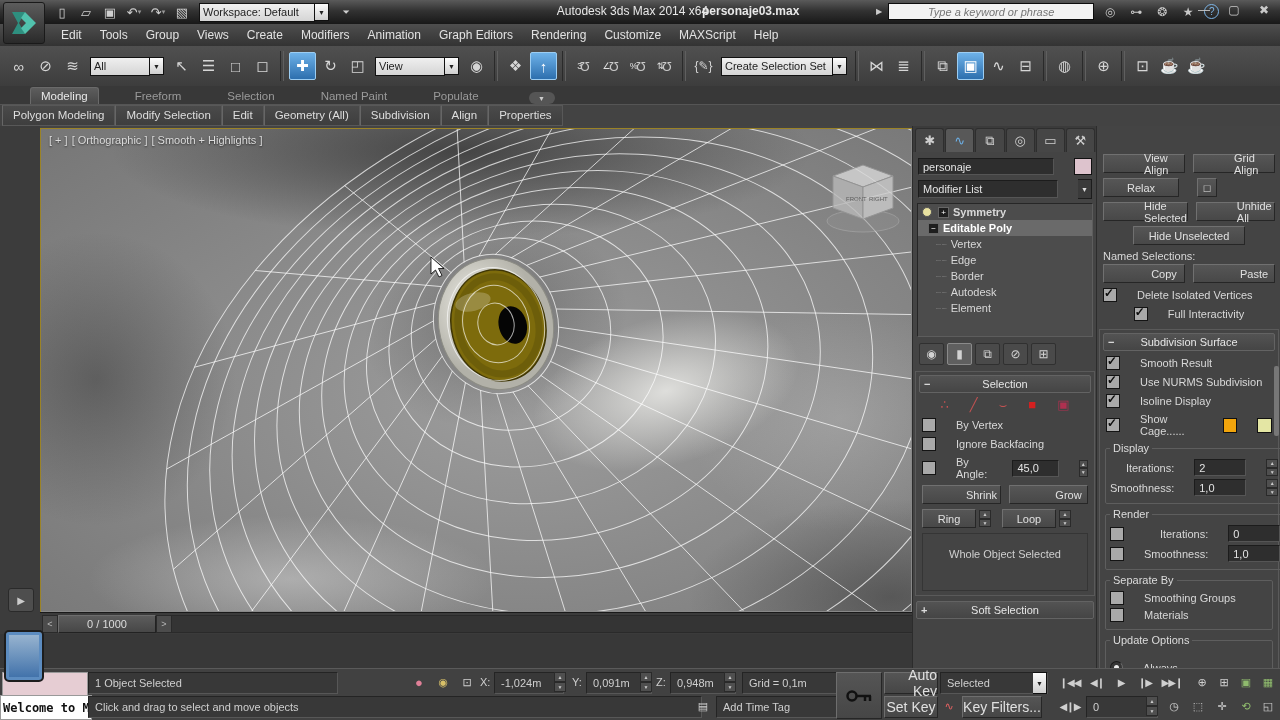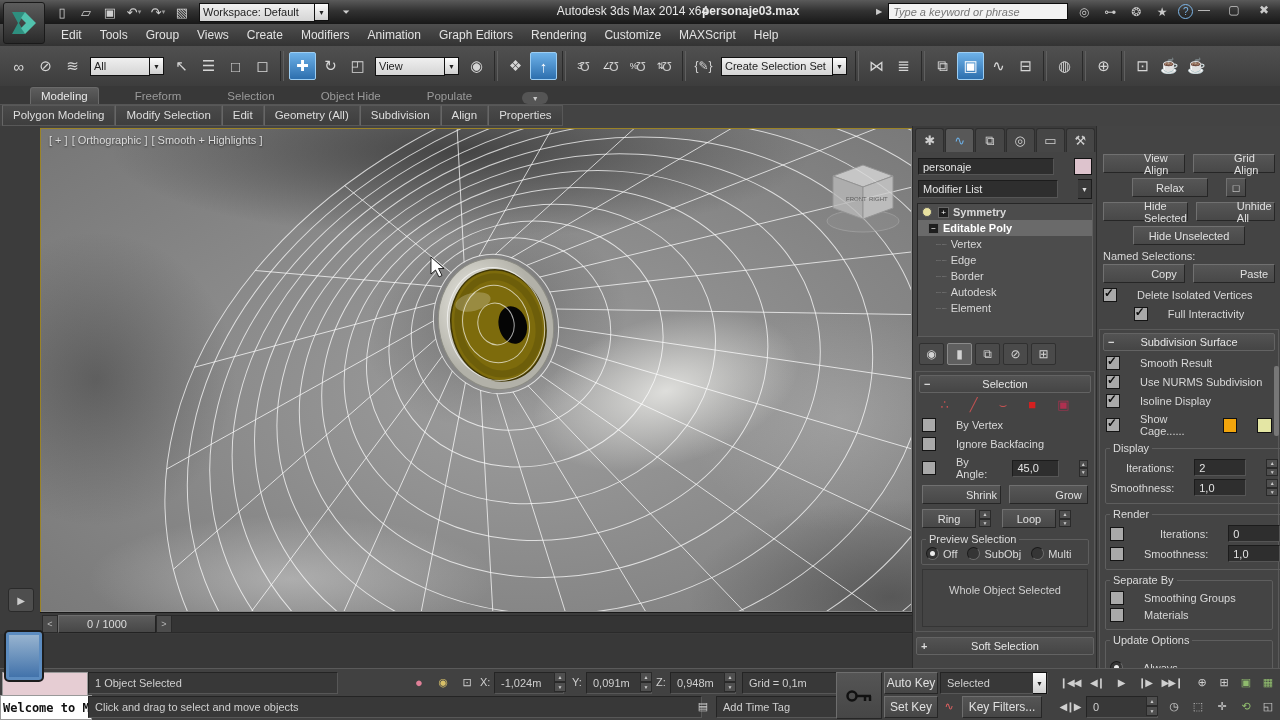--- a/index.html
+++ b/index.html
@@ -20,21 +20,21 @@
   .qat{display:flex;align-items:center;gap:4px;margin-left:52px;}
   .qi{width:20px;height:18px;display:flex;align-items:center;justify-content:center;
       color:#cfcfcf;font-size:13px;}
   .ddfield{background:linear-gradient(#efefef,#d5d5d5);color:#222;border:1px solid #111;
       height:16px;display:flex;align-items:center;padding:0 3px;font-size:11px;}
   .ddarrow{width:13px;height:16px;background:linear-gradient(#fdfdfd,#cfcfcf);border:1px solid #111;
       border-left:none;display:flex;align-items:center;justify-content:center;color:#222;font-size:7px;}
   #app-title{left:50%;top:4px;transform:translateX(-55%);color:#e8e8e8;font-weight:normal;font-size:12px;}
   #doc-title{left:702px;top:4px;color:#e8e8e8;font-weight:bold;font-size:12px;}
   #search-input{width:170px;height:15px;background:#f2f2f2;border:1px solid #0c0c0c;
-      font-style:italic;color:#777;font-size:11px;padding:0 4px;font-family:"Liberation Sans",sans-serif;}
+      font-style:italic;color:#777;font-size:11px;padding:0 17px;font-family:"Liberation Sans",sans-serif;text-align:center;}
   .tbtn{color:#c9c9c9;font-size:12px;width:20px;text-align:center;}
   
   #toolbar{left:0;top:46px;width:1280px;height:40px;
     background:linear-gradient(#505050,#3d3d3d);border-bottom:1px solid #262626;
     display:flex;align-items:center;padding-left:6px;gap:2px;}
   .ti{width:25px;height:26px;display:flex;align-items:center;justify-content:center;
       color:#d6d6d6;font-size:15px;border-radius:2px;}
   .ti.on{background:linear-gradient(#6db1e8,#2d6fae);border:1px solid #9ccdf2;color:#fff;}
   .tsep{width:2px;height:30px;border-left:1px solid #2a2a2a;border-right:1px solid #5f5f5f;margin:0 3px;}
   .tdrop{display:flex;align-items:center;margin:0 3px;}
@@ -120,21 +120,21 @@
   .half{flex:1;padding-left:40px;}
   #rc-scroll{position:absolute;right:2px;top:240px;width:5px;height:70px;background:#777;border-radius:2px;}
   .swatch{border:1px solid #111;}
   
   #statusbar{left:0;top:668px;width:1280px;height:52px;background:#414141;border-top:1px solid #5a5a5a;}
   .sfield{background:#383838;border:1px solid;border-color:#242424 #575757 #575757 #242424;
       color:#cfcfcf;display:flex;align-items:center;padding:0 6px;height:20px;position:absolute;font-size:11px;}
   .sico{position:absolute;height:20px;display:flex;align-items:center;justify-content:center;color:#cfcfcf;}
   .sbn{position:absolute;height:20px;background:linear-gradient(#555,#464646);
       border:1px solid;border-color:#6e6e6e #262626 #262626 #6e6e6e;color:#e0e0e0;
-      display:flex;align-items:center;justify-content:center;font-size:12px;}
+      display:flex;align-items:center;justify-content:center;font-size:14px;text-align:right;}
   #listener-pink{left:2px;top:3px;width:84px;height:22px;background:#e6cdd3;border:1px solid #999;}
   #listener-white{left:0px;top:26px;width:88px;height:23px;background:#fff;border:1px solid #999;
       color:#111;font-family:"DejaVu Sans Mono",monospace;font-size:12px;font-weight:bold;
       display:flex;align-items:center;padding-left:2px;white-space:nowrap;overflow:hidden;}
   .pb{color:#cfcfcf;font-size:10px;letter-spacing:-1px;}
 </style>
 </head>
 <body>
 
 <div id="app">
@@ -256,21 +256,21 @@
     <span class="ti">⊡</span>
     <span class="ti">☕</span>
     <span class="ti" style="color:#9a9a9a">☕</span>
   </div>
 
   <div id="ribbon" class="abs">
     <div id="ribbon-tabs">
       <span class="rtab active">Modeling</span>
       <span class="rtab">Freeform</span>
       <span class="rtab">Selection</span>
-      <span class="rtab">Object Hide</span>
+      <span class="rtab">Named Paint</span>
       <span class="rtab">Populate</span>
       <span class="rpill">▼</span>
     </div>
     <div id="ribbon-groups">
       <span class="rgroup">Polygon Modeling</span>
       <span class="rgroup">Modify Selection</span>
       <span class="rgroup">Edit</span>
       <span class="rgroup">Geometry (All)</span>
       <span class="rgroup">Subdivision</span>
       <span class="rgroup">Align</span>
@@ -491,45 +491,34 @@
         <span class="spin">
             <i>▲</i>
             <i>▼</i>
           </span>
         <span class="btn" style="width:52px;margin-left:8px">Loop</span>
         <span class="spin">
             <i>▲</i>
             <i>▼</i>
           </span>
       </div>
-      <fieldset>
-        <legend>Preview Selection</legend>
-        <div class="flex" style="gap:4px">
-          <span class="rad on"></span>
-            <span class="lab">Off</span>
-          <span class="rad" style="margin-left:6px"></span>
-            <span class="lab">SubObj</span>
-          <span class="rad" style="margin-left:6px"></span>
-            <span class="lab">Multi</span>
-        </div>
-      </fieldset>
       <div class="wos">Whole Object Selected</div>
     </div>
     <div class="rollh" style="margin-top:5px">
       <span class="sign">+</span>
         <span class="rtitle">Soft Selection</span>
     </div>
   </div>
 
   <div id="rightcol" class="abs panel">
     <div class="row" style="margin-top:28px;gap:8px">
       <span class="btn half">View Align</span>
       <span class="btn half">Grid Align</span>
     </div>
-    <div class="row" style="justify-content:center;gap:18px">
+    <div class="row" style="gap:18px">
       <span class="btn" style="width:74px">Relax</span>
       <span class="btn" style="width:18px">□</span>
     </div>
     <div class="row" style="gap:8px">
       <span class="btn half">Hide Selected</span>
       <span class="btn half">Unhide All</span>
     </div>
     <div class="row" style="justify-content:center">
       <span class="btn" style="width:110px">Hide Unselected</span>
     </div>

